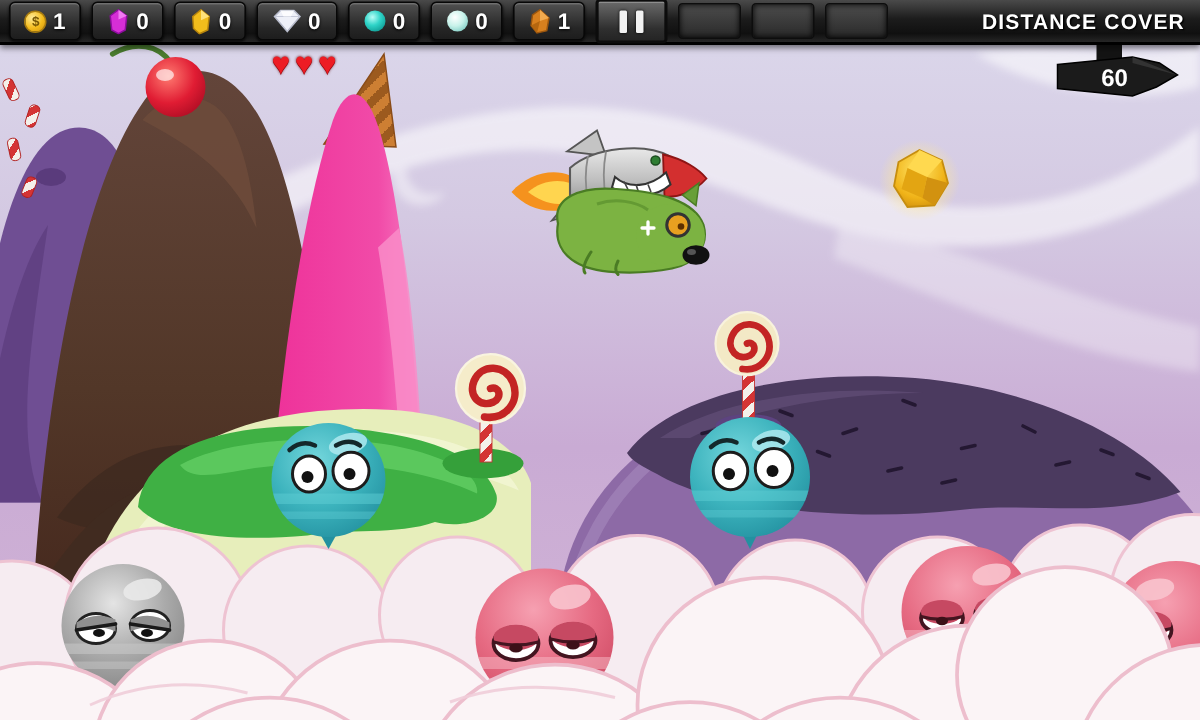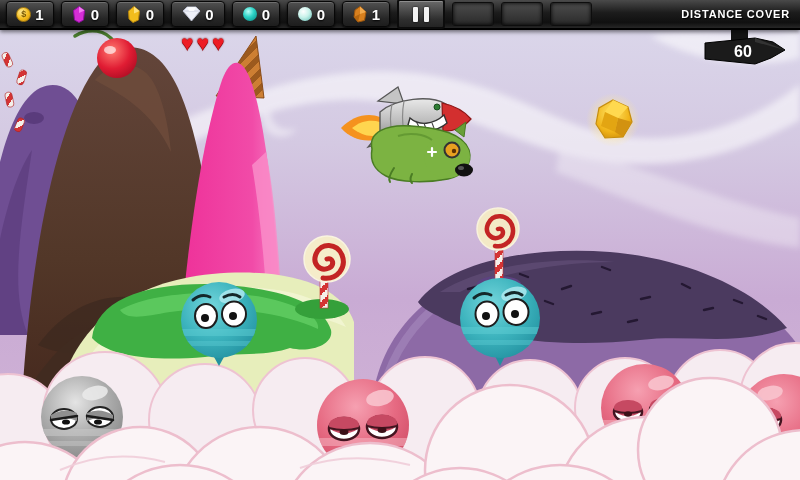--- a/index.html
+++ b/index.html
@@ -25,21 +25,21 @@
        display:flex;align-items:center;justify-content:center;}
   .gem-svg{display:block;}
   .pause-btn{width:44px;height:26px;border-radius:3px;cursor:pointer;
        background:linear-gradient(180deg,#6a6a6a,#2f2f2f 70%,#242424);
        border:2px solid #0c0c0c;display:flex;gap:6px;align-items:center;justify-content:center;
        box-shadow:inset 0 1px 0 rgba(255,255,255,.25);}
   .pause-bar{width:5px;height:15px;background:#f2f2f2;border-radius:1px;box-shadow:0 0 2px #000;}
   .slot{width:40px;height:22px;border-radius:3px;
        background:linear-gradient(180deg,#4c4c4c,#2a2a2a);
        border:1px solid #0d0d0d;box-shadow:inset 0 0 4px #000;}
-  .distance-label{margin-left:auto;color:#fff;font-size:11px;font-weight:bold;
+  .distance-label{margin-left:auto;color:#fff;font-size:14px;font-weight:bold;
        letter-spacing:.8px;white-space:nowrap;text-shadow:1px 1px 1px #000;padding-right:4px;}
 
   .hearts{position:absolute;left:181px;top:32px;z-index:15;display:flex;gap:3px;}
   .heart{color:#ed1c24;font-size:21px;line-height:1;
        text-shadow:0 1px 0 #8f0008,0 0 2px #5d0005;}
 
   .distance-badge{position:absolute;left:701px;top:28px;z-index:15;width:92px;height:40px;}
   .distance-badge text{font-family:"Liberation Sans",sans-serif;font-weight:bold;}
 </style>
 </head>

